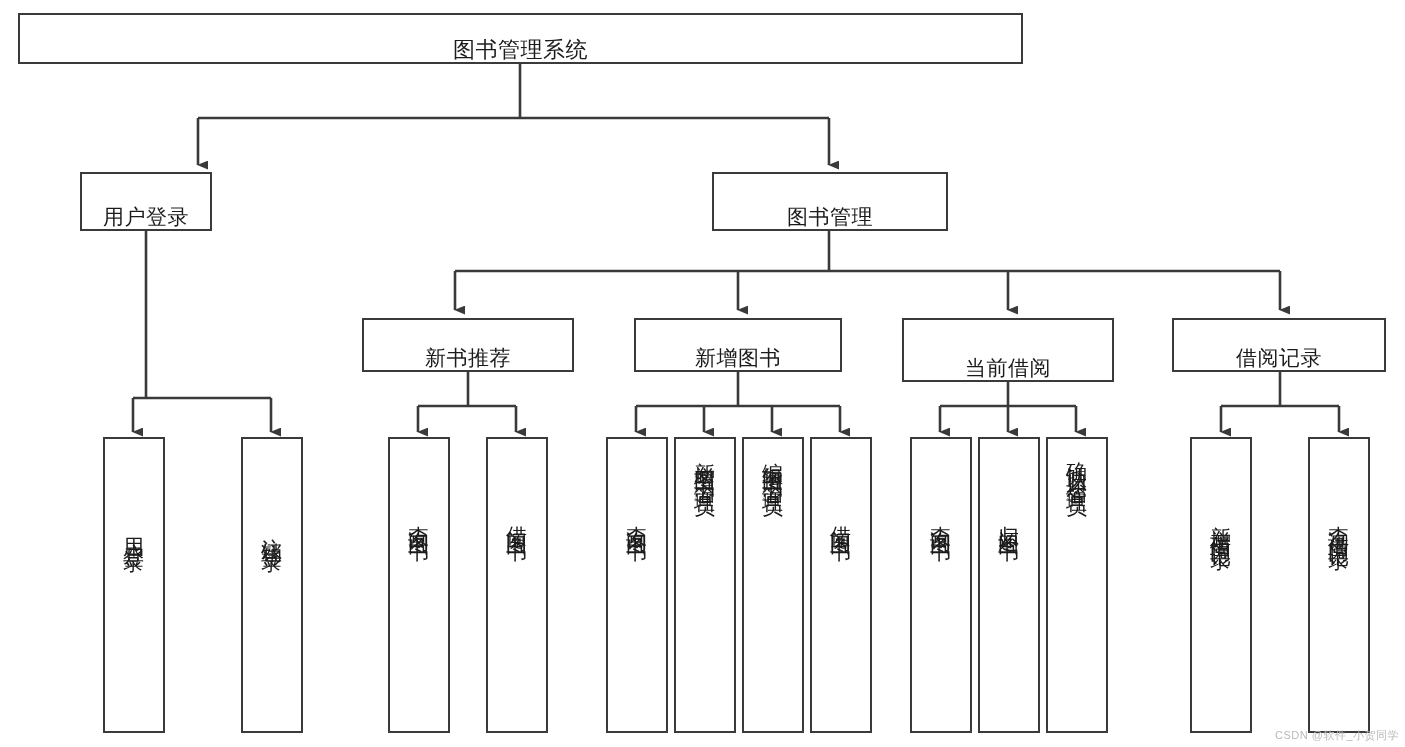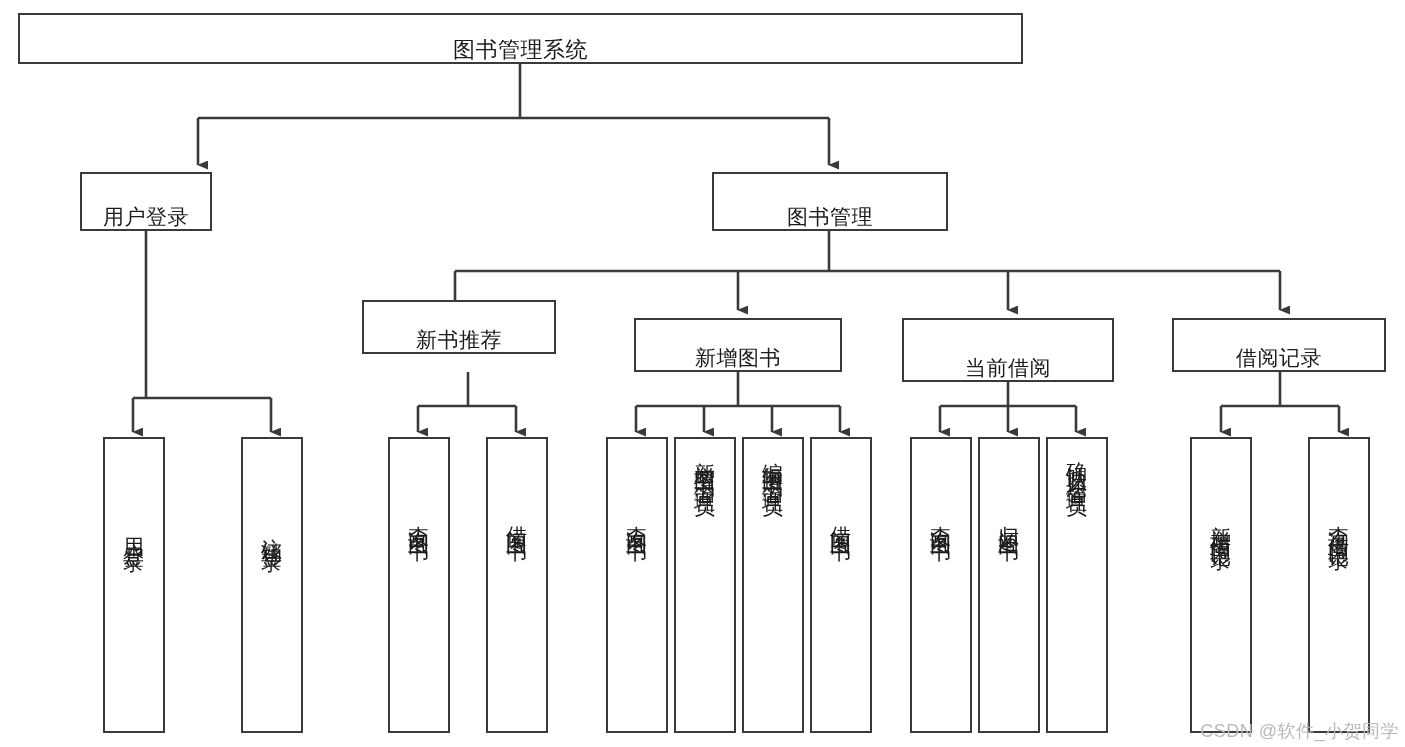--- a/index.html
+++ b/index.html
@@ -71,21 +71,21 @@
   .node.vert.mid2 .node-label {
     margin-top: 66px;
   }
   .node.vert.top .node-label {
     margin-top: 2px;
   }
   .watermark {
     position: absolute;
     right: 6px;
     bottom: 4px;
-    font-size: 18px;
+    font-size: 11px;
     color: #b9b9b9;
     letter-spacing: 0.5px;
     white-space: nowrap;
     font-family: "Liberation Sans", "DejaVu Sans", sans-serif;
   }
 </style>
 </head>
 <body>
 
 <div id="canvas">
@@ -146,21 +146,21 @@
     <span class="node-label">图书管理系统</span>
   </div>
 
   <div class="node horiz" style="left:80px; top:172px; width:132px; height:59px;">
     <span class="node-label">用户登录</span>
   </div>
   <div class="node horiz" style="left:712px; top:172px; width:236px; height:59px;">
     <span class="node-label">图书管理</span>
   </div>
 
-  <div class="node horiz" style="left:362px; top:300px; width:194px; height:54px;">
+  <div class="node horiz" style="left:362px; top:318px; width:212px; height:54px;">
     <span class="node-label">新书推荐</span>
   </div>
   <div class="node horiz" style="left:634px; top:318px; width:208px; height:54px;">
     <span class="node-label">新增图书</span>
   </div>
   <div class="node horiz" style="left:902px; top:318px; width:212px; height:64px;">
     <span class="node-label">当前借阅</span>
   </div>
   <div class="node horiz" style="left:1172px; top:318px; width:214px; height:54px;">
     <span class="node-label">借阅记录</span>

